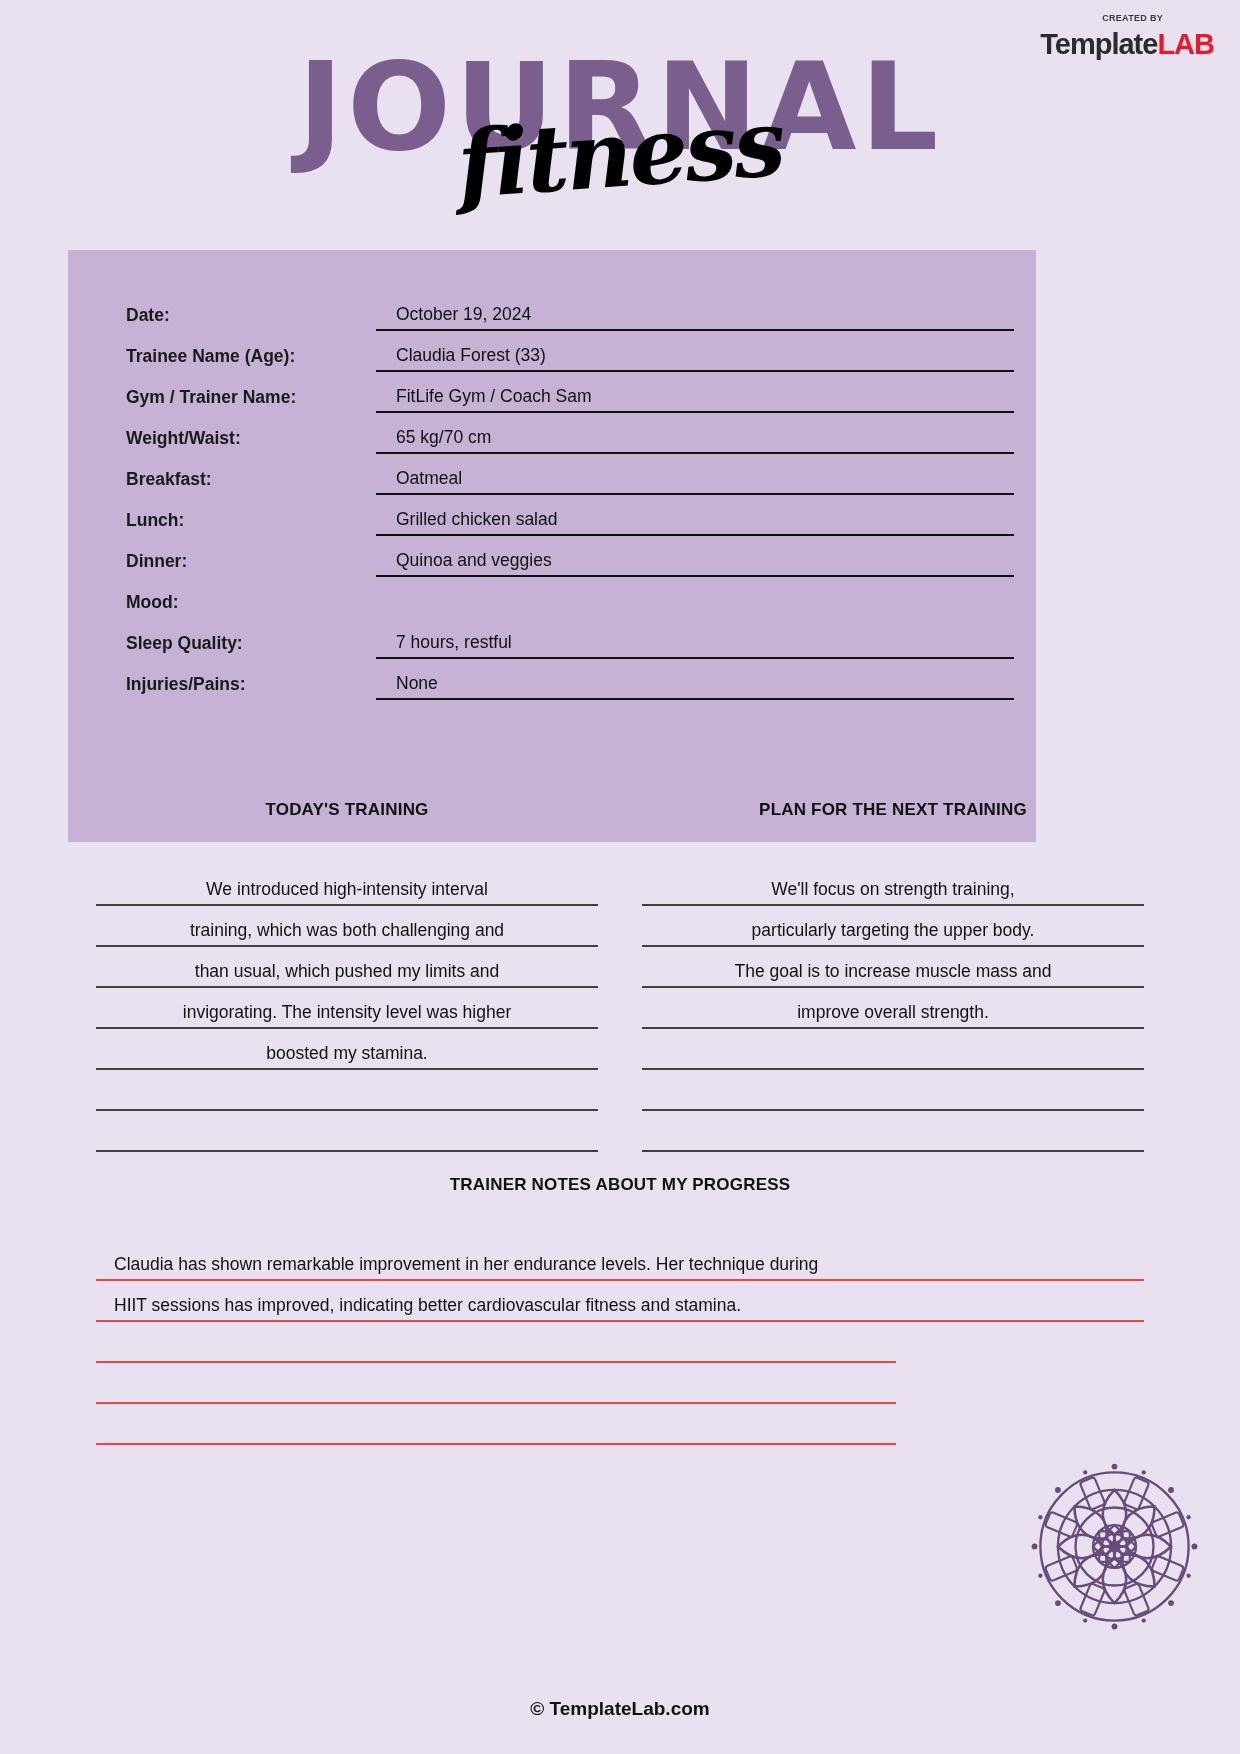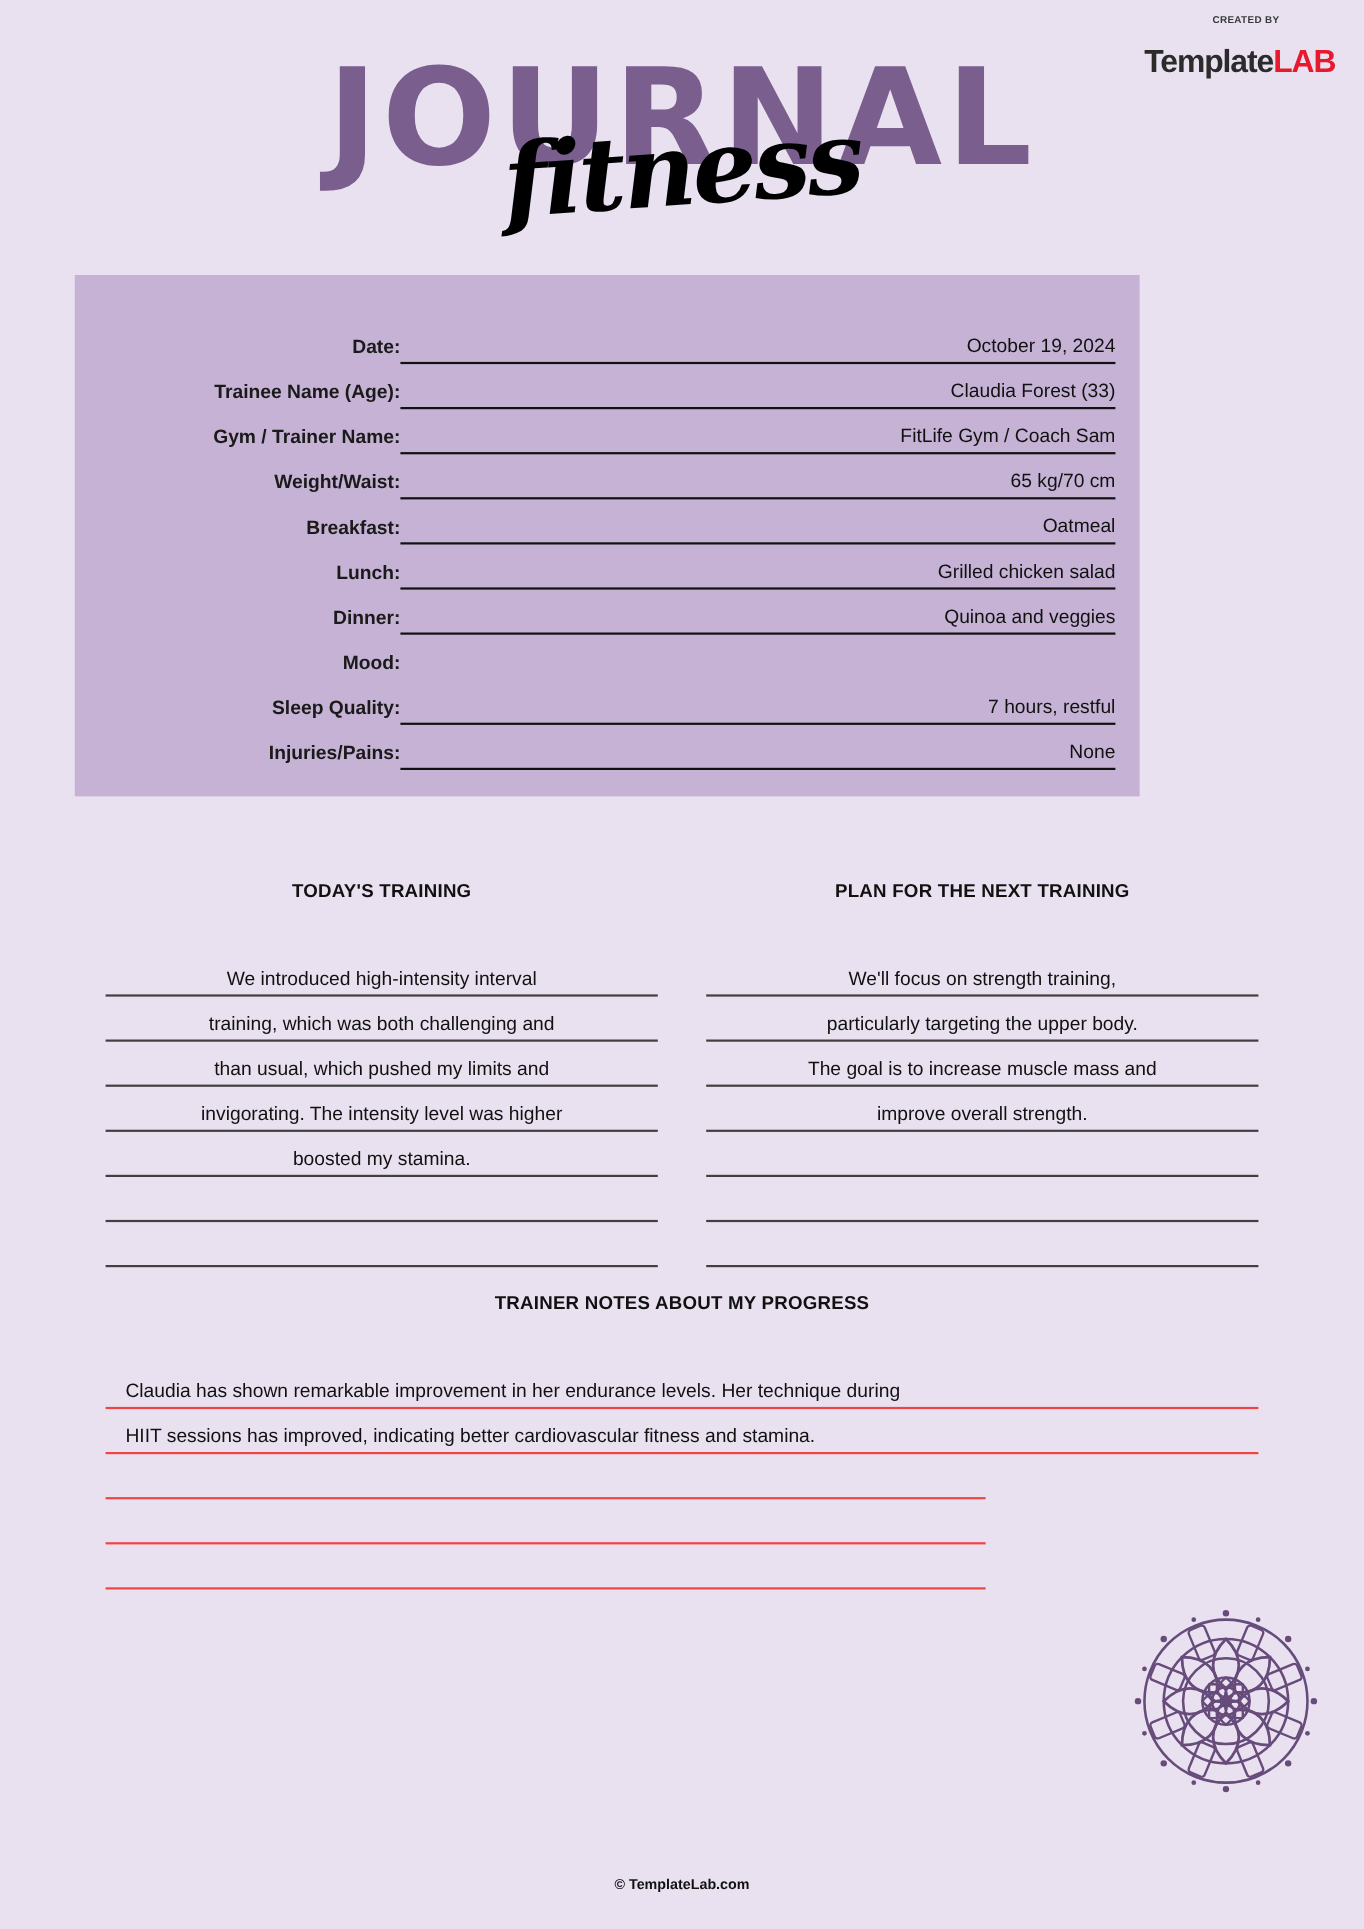--- a/index.html
+++ b/index.html
@@ -12,21 +12,21 @@
     overflow:hidden;
   }
 
   
   .brand {
     position:absolute; top:14px; right:26px;
     text-align:right; line-height:1;
   }
   .brand-created {
     font-size:9px; font-weight:bold; letter-spacing:.3px;
-    color:#3a3a3a; display:block; margin-bottom:19px;
+    color:#3a3a3a; display:block; margin-bottom:7px;
     text-align:left; padding-left:62px;
   }
   .brand-word { font-size:29px; font-weight:bold; letter-spacing:-1px; }
   .brand-template { color:#2b2b2b; }
   .brand-lab { color:#e8192c; }
 
   
   .title-wrap {
     position:absolute; top:46px; left:0; width:1240px; height:170px;
   }
@@ -48,24 +48,23 @@
     font-weight:bold;
     color:#000;
     line-height:1;
     transform:rotate(-4deg);
     letter-spacing:-3px;
   }
 
   
   .info-panel {
     position:absolute; left:68px; top:250px;
-    width:968px; height:474px;
+    width:968px; height:592px;
     background:#c5b2d5;
-    padding:40px 22px 0 46px;
-    text-align:right;
+    padding:40px 22px 0 58px;
   }
   .info-row {
     display:flex; align-items:flex-end;
     height:41px;
   }
   .info-label {
     width:250px; flex:0 0 250px;
     font-size:17.5px; font-weight:bold;
     color:#1a1a1a;
     padding-bottom:6px;
@@ -130,21 +129,21 @@
   .mandala {
     position:absolute; right:28px; bottom:110px;
     width:195px; height:195px;
     opacity:.92;
   }
 
   
   .footer {
     position:absolute; bottom:34px; left:0; width:1240px;
     text-align:center;
-    font-size:13px; font-weight:bold;
+    font-size:19px; font-weight:bold;
     color:#111;
   }
 </style>
 </head>
 <body>
 
 <div class="brand">
   <span class="brand-created">CREATED BY</span>
   <span class="brand-word"><span class="brand-template">Template</span><span class="brand-lab">LAB</span></span>
 </div>

